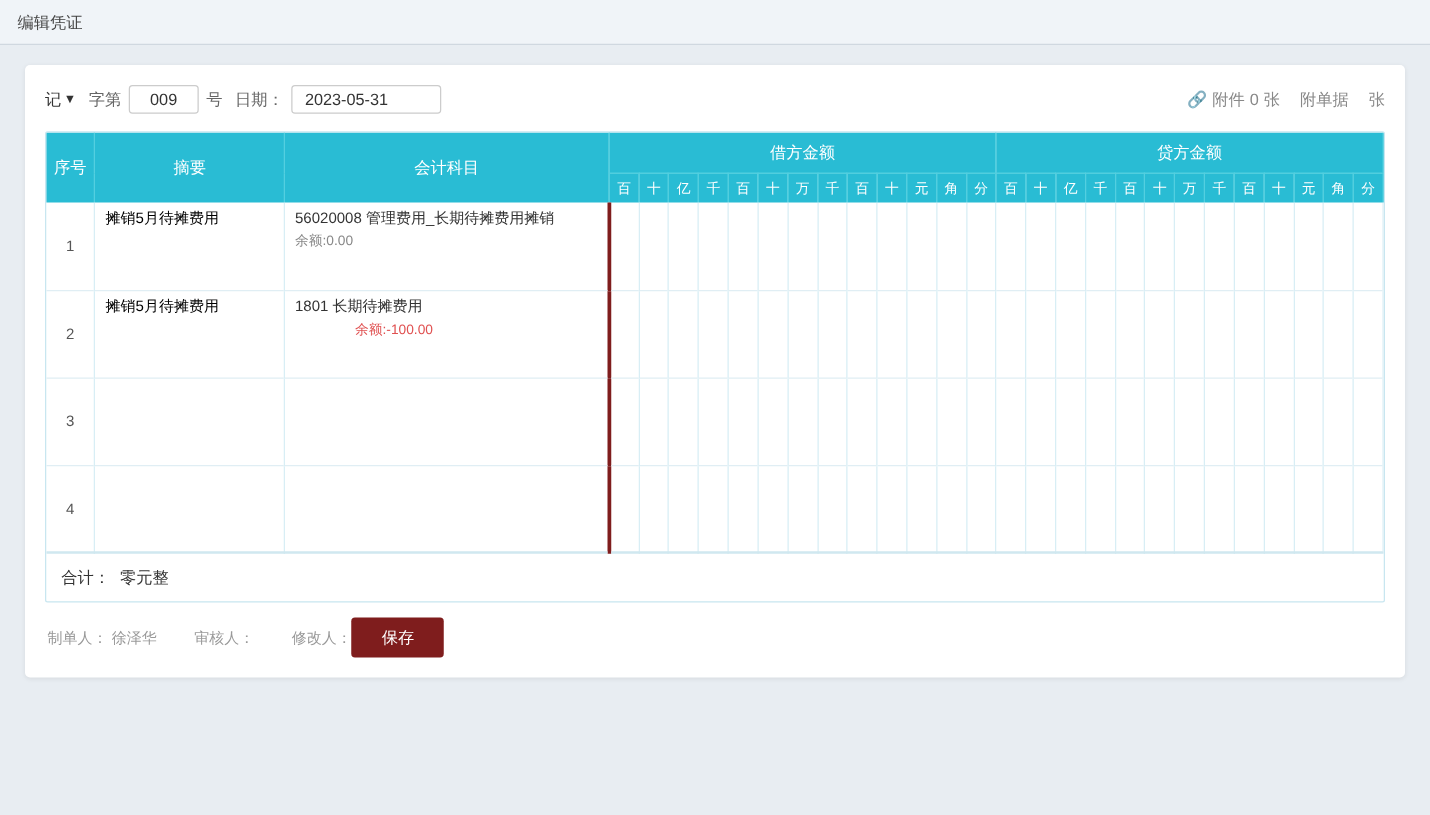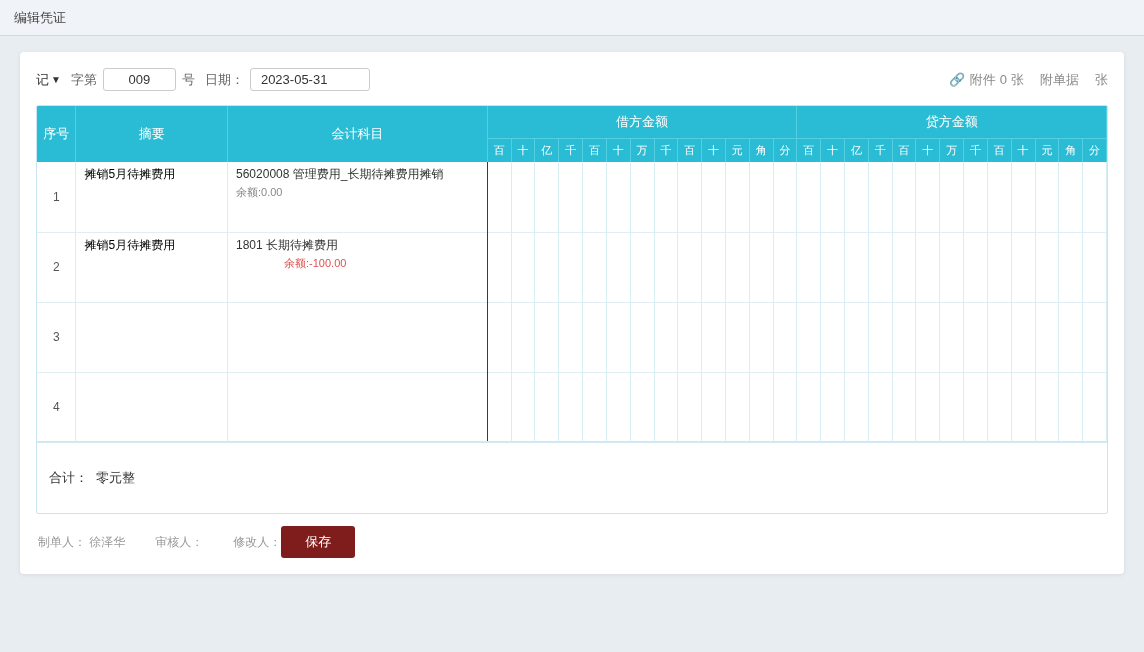--- a/index.html
+++ b/index.html
@@ -81,21 +81,21 @@
       font-weight: 500;
     }
     .input-box {
       border: 1px solid #ccc;
       border-radius: 3px;
       padding: 3px 8px;
       font-size: 13px;
       color: #333;
       background: #fff;
       outline: none;
-      width: 73px;
+      width: 56px;
       text-align: center;
     }
     .date-input {
       border: 1px solid #ccc;
       border-radius: 3px;
       padding: 3px 10px;
       font-size: 13px;
       color: #333;
       background: #fff;
       width: 120px;
@@ -168,21 +168,21 @@
     .td-summary {
       width: 140px;
       padding: 4px 8px;
       vertical-align: top;
       border-right: 1px solid #d8eef5;
     }
     .td-account {
       width: 240px;
       padding: 4px 8px;
       vertical-align: top;
-      border-right: 1px solid #7f1d1d;
+      border-right: 3px solid #7f1d1d;
     }
     .td-amount {
       width: 22px;
       min-width: 22px;
       text-align: center;
       padding: 2px 0;
       height: 60px;
     }
     .balance-text {
       font-size: 11px;
@@ -196,21 +196,21 @@
       margin-left: 48px;
     }
     .account-code {
       color: #333;
       font-size: 12px;
     }
     .footer-row {
       border-top: 2px solid #d0e8f0;
     }
     .footer-total {
-      padding: 26px 12px;
+      padding: 10px 12px;
       font-size: 13px;
       font-weight: 500;
       color: #333;
       display: flex;
       gap: 8px;
     }
     .bottom-bar {
       display: flex;
       align-items: center;
       justify-content: flex-start;

